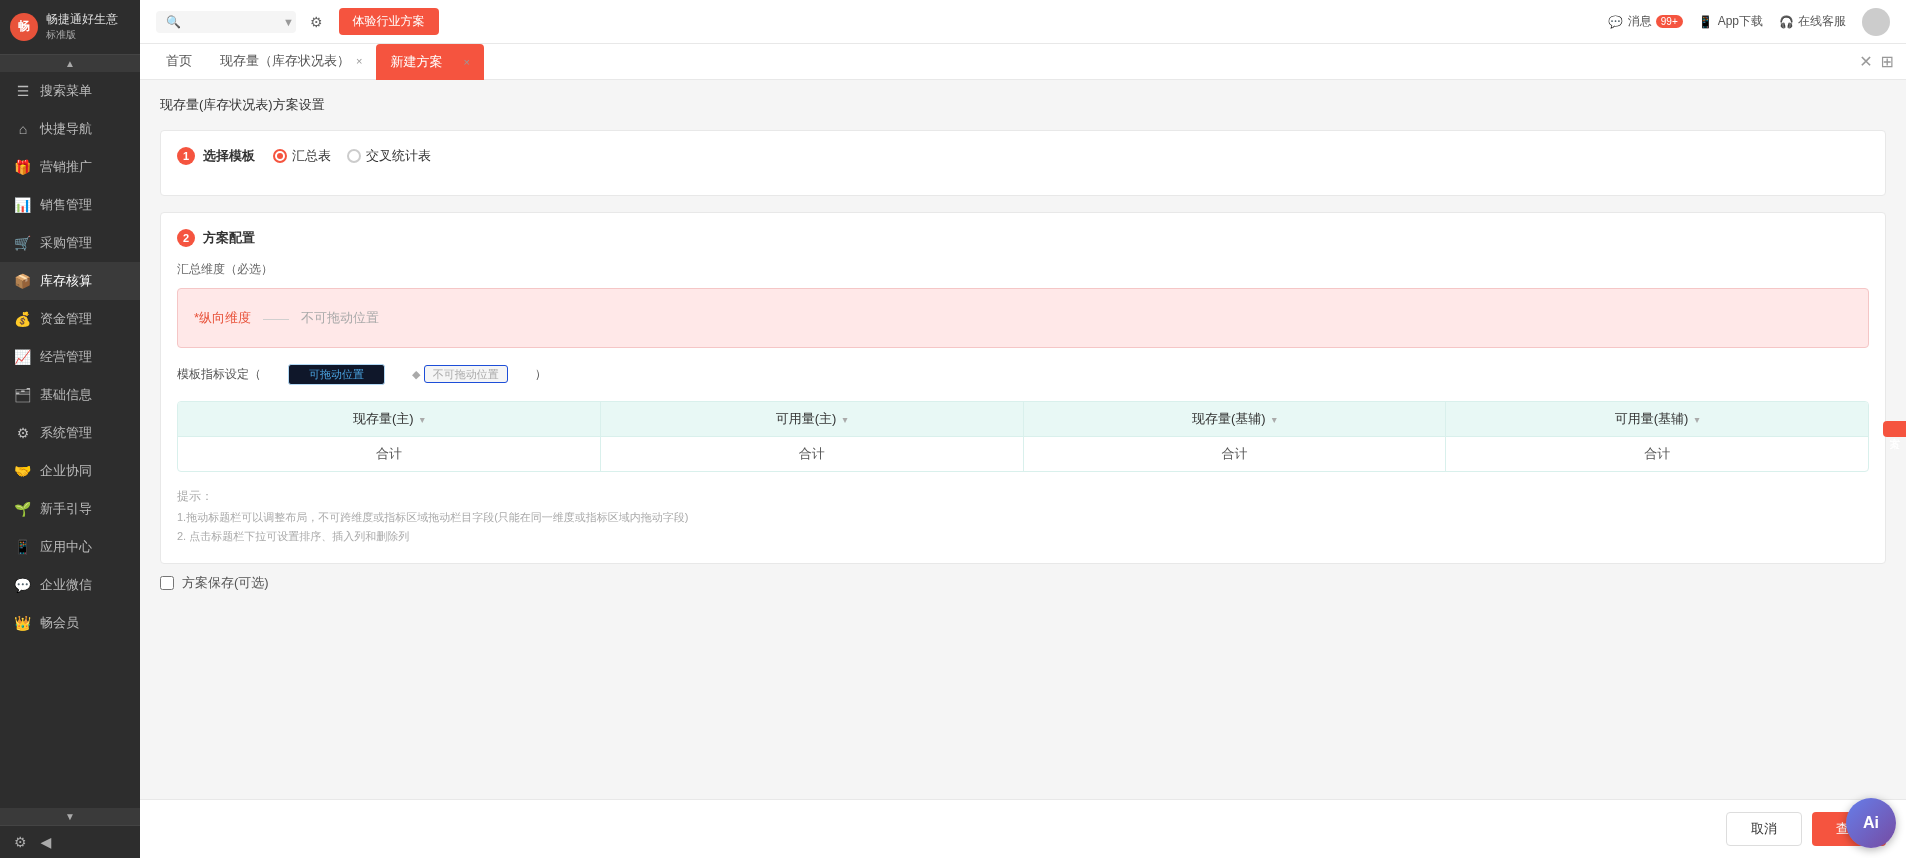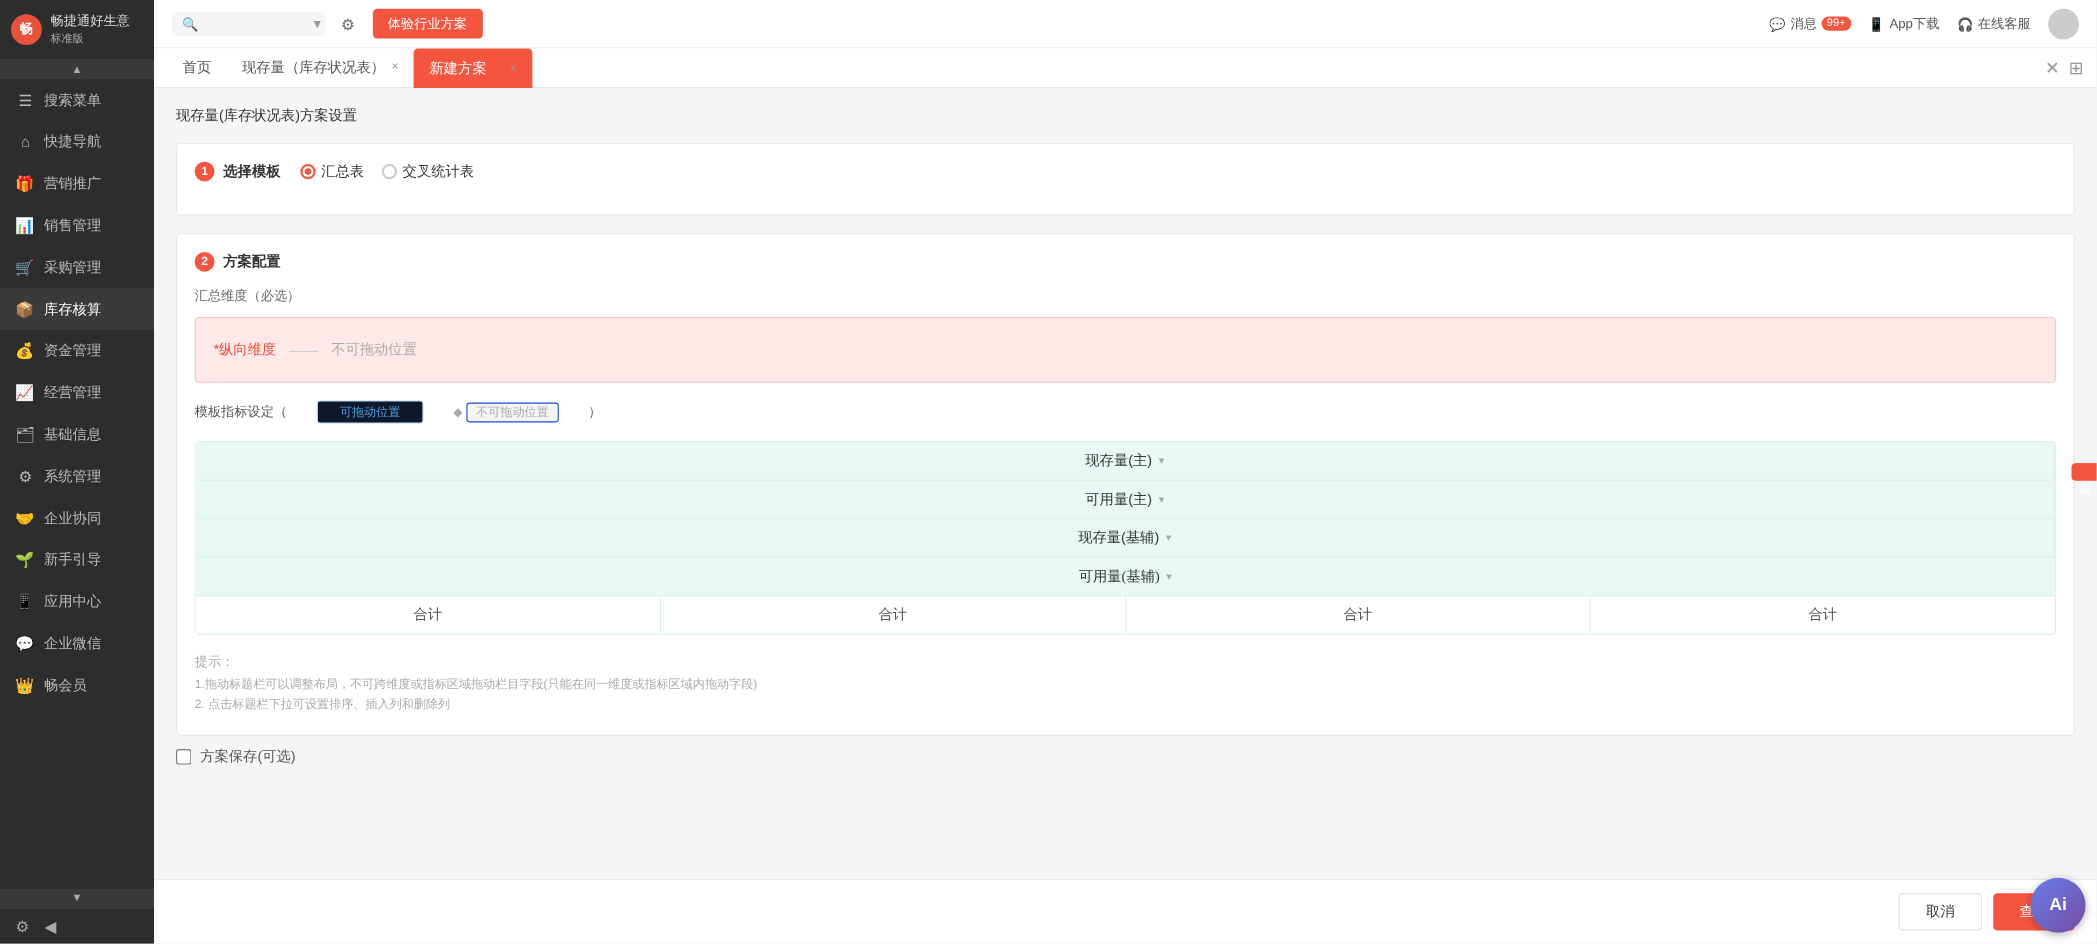--- a/index.html
+++ b/index.html
@@ -135,27 +135,27 @@
     .dimension-hint { color: #aaa; font-size: 13px; }
 
     
     .template-row { display: flex; align-items: center; gap: 27px; margin-bottom: 16px; font-size: 12px; color: #555; }
     .draggable-badge { background: #0f172a; color: #4aa3e0; border: 1px solid #b3d9f5; border-radius: 3px; padding: 2px 20px; font-size: 11px; }
     .non-draggable-badge { background: #f5f5f5; color: #aaa; border: 1px solid #1d4ed8; border-radius: 3px; padding: 2px 8px; font-size: 11px; }
 
     
     .stats-section-label { color: #3dbeaa; font-size: 13px; margin-bottom: 8px; }
     .stats-table { border: 1px solid #d9f0ec; border-radius: 4px; overflow: hidden; }
-    .stats-table-header { display: flex; background: #e8f8f5; flex-direction: column; }
+    .stats-table-header { display: flex; background: #e8f8f5; }
     .stats-table-body { display: flex; }
     .stats-col {
       flex: 1; text-align: center; border-right: 1px solid #d9f0ec;
       font-size: 13px;
     }
-    .stats-col:last-child { border-right: none; font-family: Liberation Serif, serif; }
+    .stats-col:last-child { border-right: none; }
     .stats-col-header {
       padding: 8px 12px; display: flex; align-items: center; justify-content: center; gap: 6px;
       color: #333; font-size: 13px; border-bottom: 1px solid #d9f0ec;
     }
     .stats-col-cell { padding: 8px 12px; color: #555; }
     .col-chevron { color: #aaa; font-size: 10px; cursor: pointer; }
 
     
     .tips { font-size: 11px; color: #aaa; margin-top: 14px; line-height: 1.8; }
     .tips-title { font-size: 12px; }

